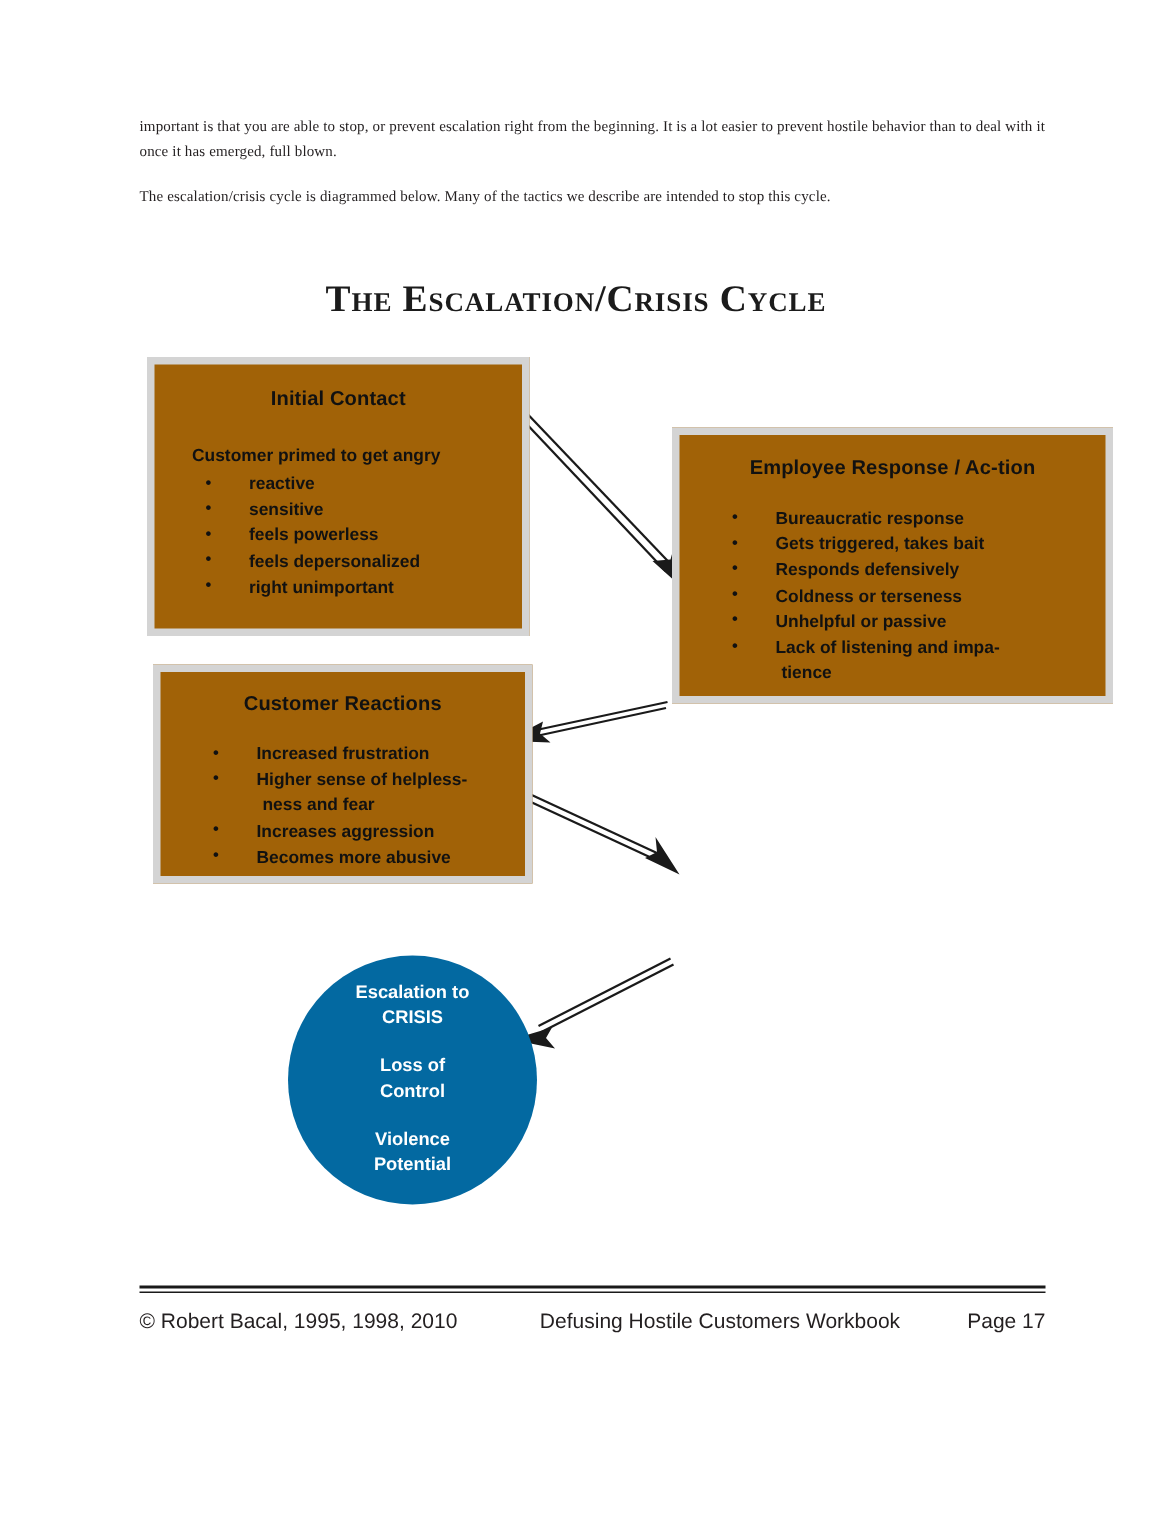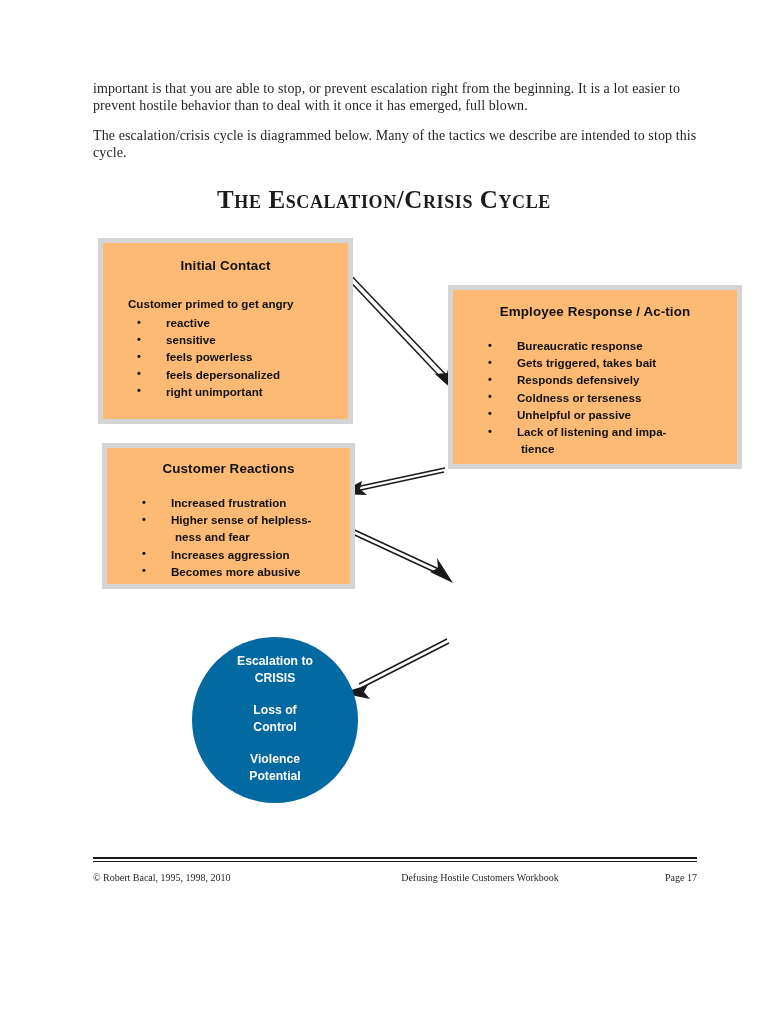--- a/index.html
+++ b/index.html
@@ -14,21 +14,21 @@
     color: #1a1a1a;
     overflow: hidden;
   }
 
   
   .prose {
     position: absolute;
     left: 93px;
     width: 604px;
     font-family: "Liberation Serif", serif;
-    font-size: 14px;
+    font-size: 10px;
     line-height: 17px;
     color: #231f20;
     letter-spacing: 0.1px;
   }
   #para-1 { top: 66px; }
   #para-2 { top: 113px; }
 
   
   #diagram-title {
     position: absolute;
@@ -46,21 +46,21 @@
 
   
   #diagram {
     position: absolute;
     top: 0; left: 0;
     width: 768px; height: 1024px;
   }
 
   .node-box {
     position: absolute;
-    background: #fdba74;
+    background: #a16207;
     border: 5px solid #d4d4d4;
     padding: 0;
   }
   .node-title {
     text-align: center;
     font-family: "Liberation Sans", sans-serif;
     font-weight: bold;
     font-size: 13.4px;
     line-height: 19px;
     color: #111111;
@@ -150,22 +150,22 @@
     left: 93px; top: 857px; width: 604px;
     border-top: 2.4px solid #1a1a1a;
     border-bottom: 1.2px solid #1a1a1a;
     height: 5px;
   }
   #footer {
     position: absolute;
     left: 93px; top: 872px; width: 604px;
     display: flex;
     align-items: baseline;
-    font-family: Liberation Serif, serif;
-    font-size: 10px;
+    font-family: Liberation Sans, sans-serif;
+    font-size: 14px;
     color: #231f20;
   }
   #footer .f-left   { width: 250px; text-align: left; }
   #footer .f-center { flex: 1; text-align: center; }
   #footer .f-right  { width: 80px; text-align: right; }
 </style>
 </head>
 <body>
 
 <p class="prose" id="para-1">important is that you are able to stop, or prevent escalation right from the beginning. It is a lot easier to prevent hostile behavior than to deal with it once it has emerged, full blown.</p>

